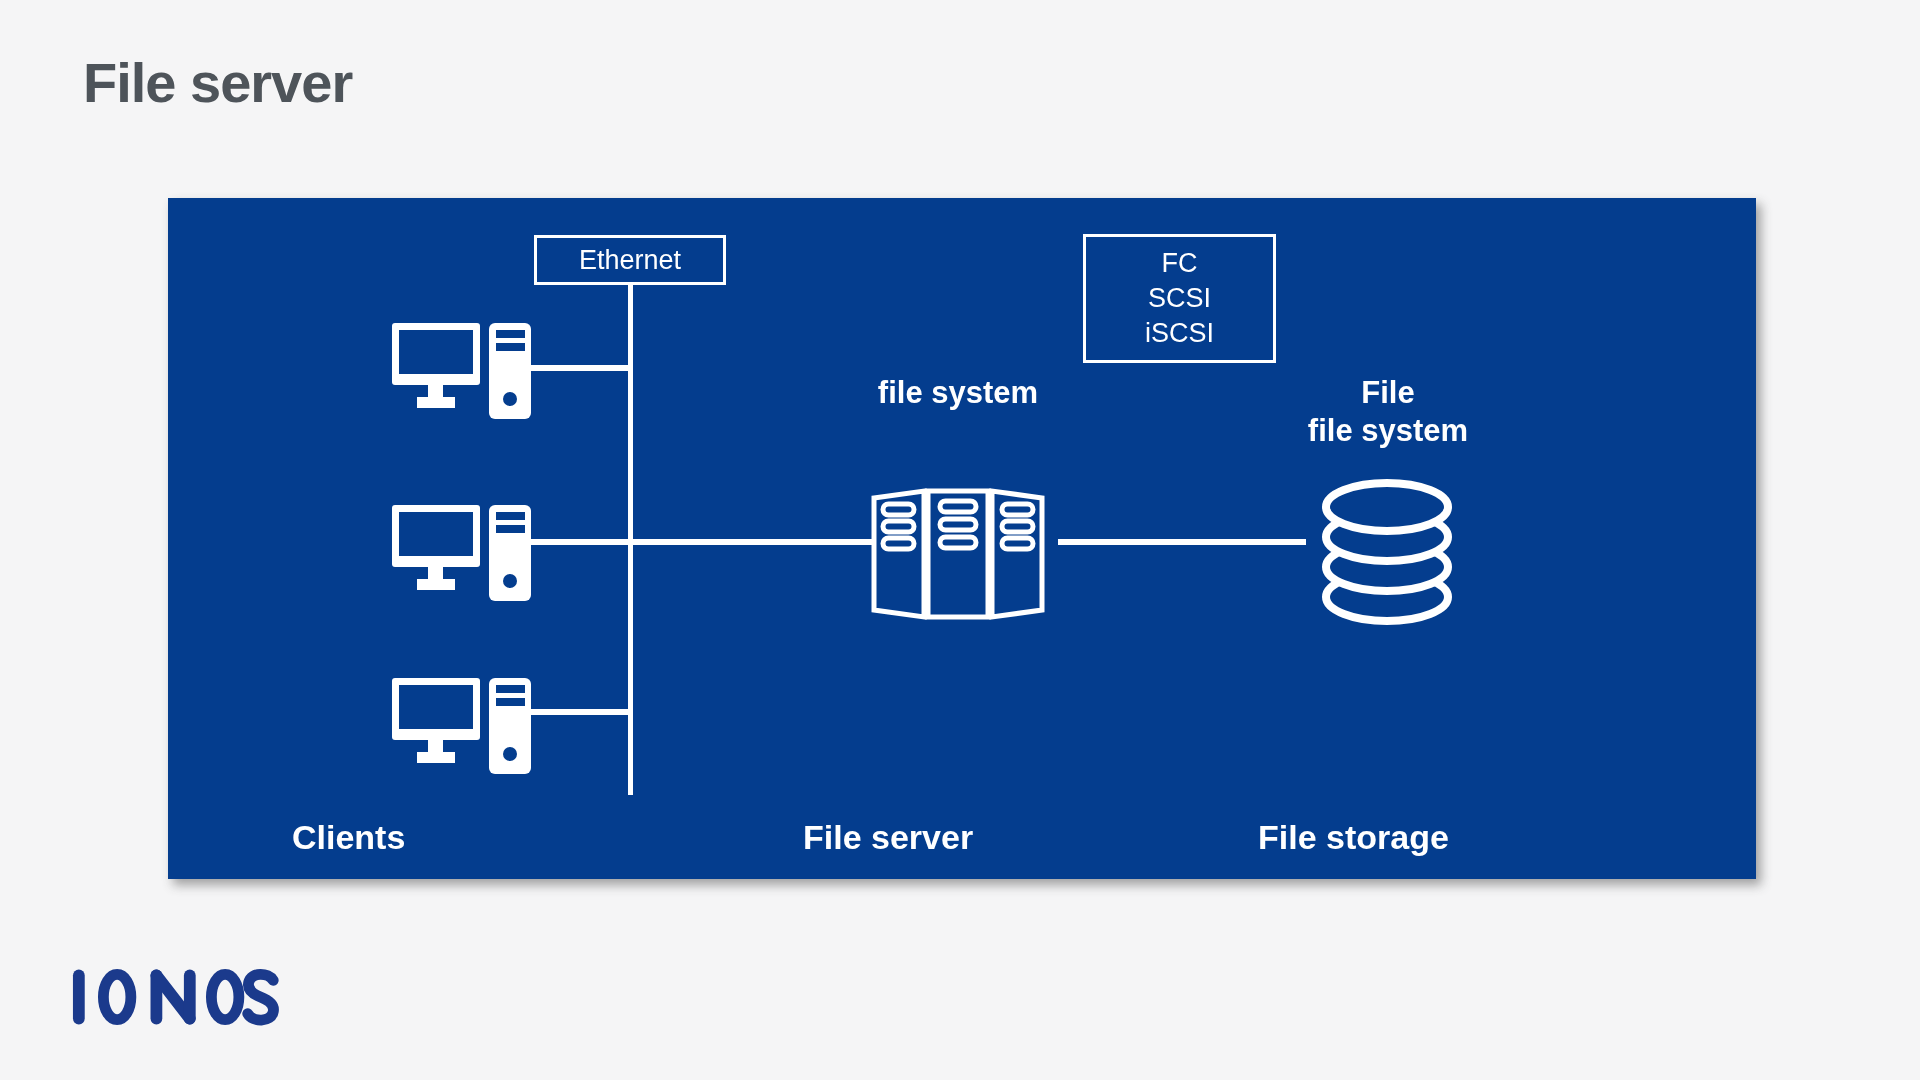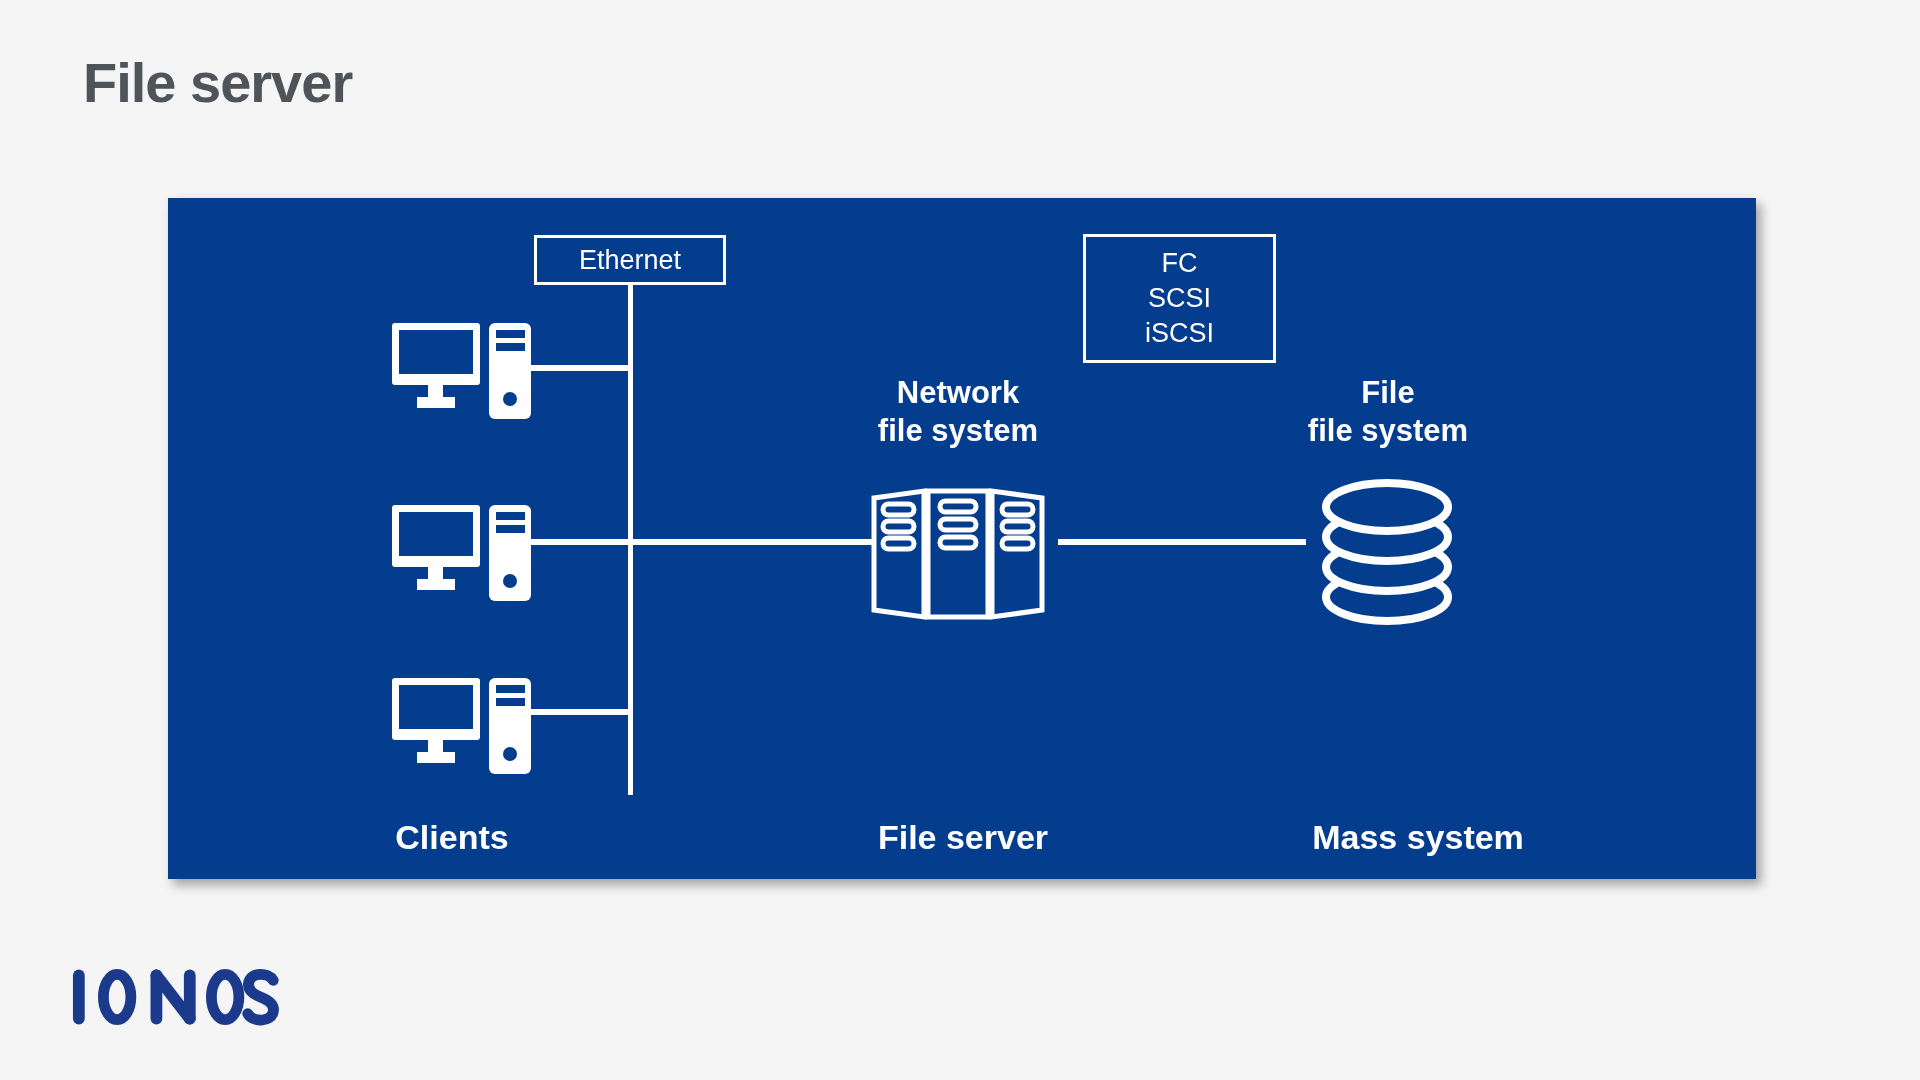--- a/index.html
+++ b/index.html
@@ -47,21 +47,21 @@
   .server-icon{left:702px;top:290px;width:176px;height:132px;}
   .disk-icon{left:1150px;top:281px;width:138px;height:150px;}
   .fs-label{
     color:var(--white);text-align:center;
     font-size:31px;font-weight:700;line-height:38px;
     width:300px;top:176px;
   }
   .network-fs{left:640px;}
   .local-fs{left:1070px;}
   .bottom-label{
-    color:var(--white);text-align:center;
+    color:var(--white);text-align:left;
     font-size:34px;font-weight:700;
     top:620px;width:320px;
   }
   .bl-clients{left:124px;}
   .bl-fileserver{left:635px;}
   .bl-mass{left:1090px;}
   
   .svg-white-fill{fill:var(--white);}
   .svg-blue-fill{fill:var(--panel-blue);}
   .svg-outline{fill:none;stroke:var(--white);}
@@ -139,31 +139,30 @@
   </svg>
 
   <svg class="abs disk-icon" viewBox="0 0 138 150">
     <ellipse class="svg-blue-fill" cx="69" cy="118" rx="61" ry="24" stroke="#ffffff" stroke-width="8"></ellipse>
     <ellipse class="svg-blue-fill" cx="69" cy="88" rx="61" ry="24" stroke="#ffffff" stroke-width="8"></ellipse>
     <ellipse class="svg-blue-fill" cx="69" cy="58" rx="61" ry="24" stroke="#ffffff" stroke-width="8"></ellipse>
     <ellipse class="svg-blue-fill" cx="69" cy="28" rx="61" ry="24" stroke="#ffffff" stroke-width="8"></ellipse>
   </svg>
 
   <div class="abs fs-label network-fs">
-    <div>Network</div>
     <div>file system</div>
   </div>
   <div class="abs fs-label local-fs">
     <div>File</div>
     <div>file system</div>
   </div>
 
   <div class="abs bottom-label bl-clients">Clients</div>
   <div class="abs bottom-label bl-fileserver">File server</div>
-  <div class="abs bottom-label bl-mass">Mass system</div>
+  <div class="abs bottom-label bl-mass">File storage</div>
 
 </div>
 
 <svg class="logo" viewBox="0 0 220 64" aria-label="IONOS">
   <path stroke-width="12" d="M9 10 V54"></path>
   <ellipse stroke-width="11" cx="48" cy="32" rx="14" ry="23"></ellipse>
   <path stroke-width="12" d="M88 54 V10"></path>
   <path stroke-width="12" d="M88 10 L122 54"></path>
   <path stroke-width="12" d="M122 54 V10"></path>
   <ellipse stroke-width="11" cx="158" cy="32" rx="14" ry="23"></ellipse>

